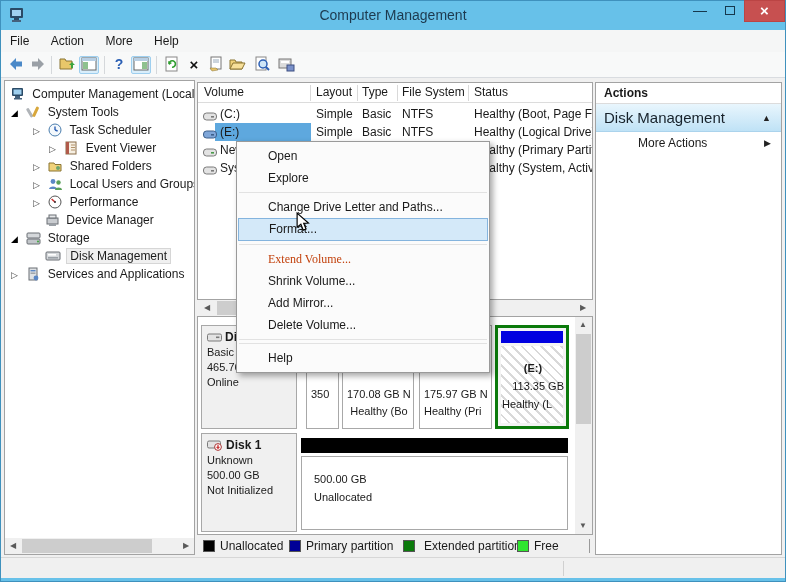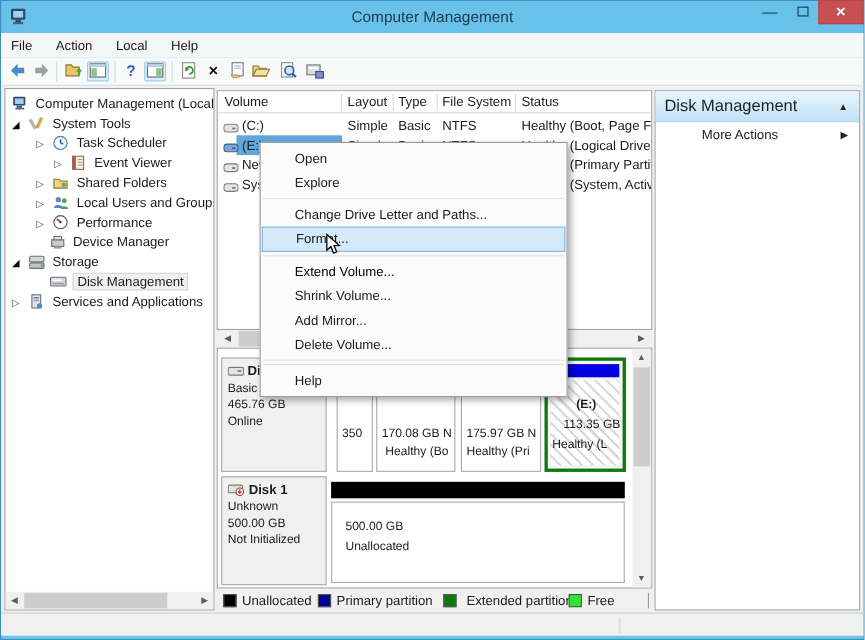--- a/index.html
+++ b/index.html
@@ -65,24 +65,24 @@
   .llab { position:absolute; top:0; line-height:18px; }
 
   
   .acthead { font-weight:bold; font-size:12px; padding:3px 8px; border-bottom:1px solid #dcdcdc; }
   .actband { position:relative; height:28px; background:linear-gradient(#e9f6fd,#bfe2f6);
              border-bottom:1px solid #abd3ec; font-size:15px; line-height:28px; padding-left:8px; color:#17222b; }
   .actmore { position:relative; font-size:12px; line-height:22px; padding-left:42px; }
   .actarrow { position:absolute; right:10px; font-size:9px; color:#222; }
 
   
-  .cmenu { left:236px; top:129px; width:280px; background:#fbfbfb; border:1px solid #9a9a9a;
+  .cmenu { left:236px; top:141px; width:254px; background:#fbfbfb; border:1px solid #9a9a9a;
            box-shadow:3px 3px 6px rgba(0,0,0,.35); font-size:12px; padding:3px 0; }
   .citem { height:22px; line-height:22px; padding-left:31px; white-space:nowrap; }
-  .citem.disabled { color:#000000; }
+  .citem.disabled { color:#c2410c;font-family:Liberation Serif, serif; }
   .citem.hl { background:#d4e9f9; border:1px solid #84b4de; height:23px; line-height:21px;
               margin:0 1px; padding-left:30px; }
   .csep { height:1px; background:#e2e2e2; margin:3px 2px; }
 
   
   .statusbar { left:1px; top:557px; width:784px; height:21px; background:#f0f0f0; border-top:1px solid #d7d7d7; }
   .sdiv { position:absolute; left:562px; top:3px; width:1px; height:15px; background:#d0d0d0; }
 </style>
 </head>
 <body>
@@ -102,21 +102,21 @@
     <div class="abs capbtn" style="left:686px;width:28px;">—</div>
     <div class="abs capbtn" style="left:716px;width:28px;">
       <span style="display:inline-block;width:10px;height:9px;border:1px solid #16384d;margin-top:6px;"></span>
     </div>
     <div class="abs capbtn close" style="left:744px;width:41px;font-size:15px;">×</div>
   </div>
 
   <div class="abs menubar">
     <span class="menuitem">File</span>
     <span class="menuitem">Action</span>
-    <span class="menuitem">Local</span>
+    <span class="menuitem">More</span>
     <span class="menuitem">Help</span>
   </div>
 
   <div class="abs toolbar">
     <span class="tbtn" style="left:5px;"><svg width="16" height="16" viewBox="0 0 16 16">
           <path d="M8 2 L2 8 L8 14 L8 10.5 L14 10.5 L14 5.5 L8 5.5 Z" fill="#4b89c8"></path>
         </svg></span>
     <span class="tbtn" style="left:27px;"><svg width="16" height="16" viewBox="0 0 16 16">
           <path d="M8 2 L14 8 L8 14 L8 10.5 L2 10.5 L2 5.5 L8 5.5 Z" fill="#9aa0a6"></path>
         </svg></span>
@@ -408,20 +408,21 @@
     <span class="lsw" style="left:92px;background:#000096;"></span>
     <span class="llab" style="left:109px;">Primary partition</span>
     <span class="lsw" style="left:206px;background:#0b7a0b;"></span>
     <span class="llab" style="left:227px;">Extended partition</span>
     <span class="lsw" style="left:320px;background:#2fe52f;"></span>
     <span class="llab" style="left:337px;">Free space</span>
     <span class="abs" style="left:392px;top:2px;width:1px;height:14px;background:#9a9a9a;"></span>
   </div>
 
   <div class="pane" style="left:595px;top:82px;width:187px;height:473px;">
+    <div class="acthead">Actions</div>
     <div class="actband">
       <span>Disk Management</span>
       <span class="actarrow" style="top:0;">▲</span>
     </div>
     <div class="actmore">
       <span>More Actions</span>
       <span class="actarrow" style="top:0;">▶</span>
     </div>
   </div>
 

